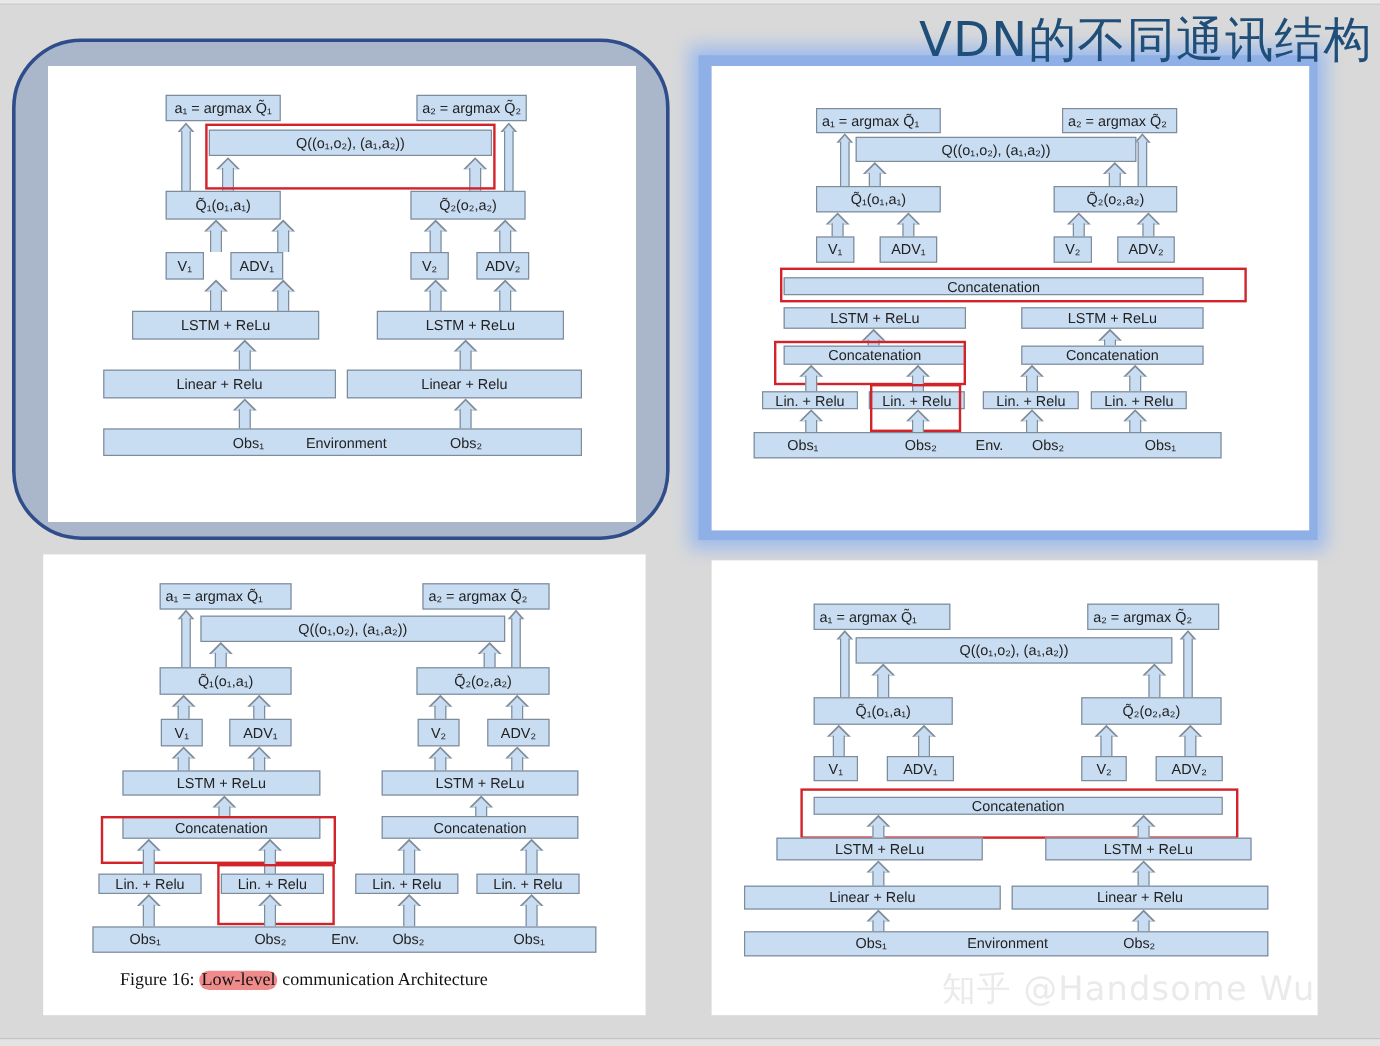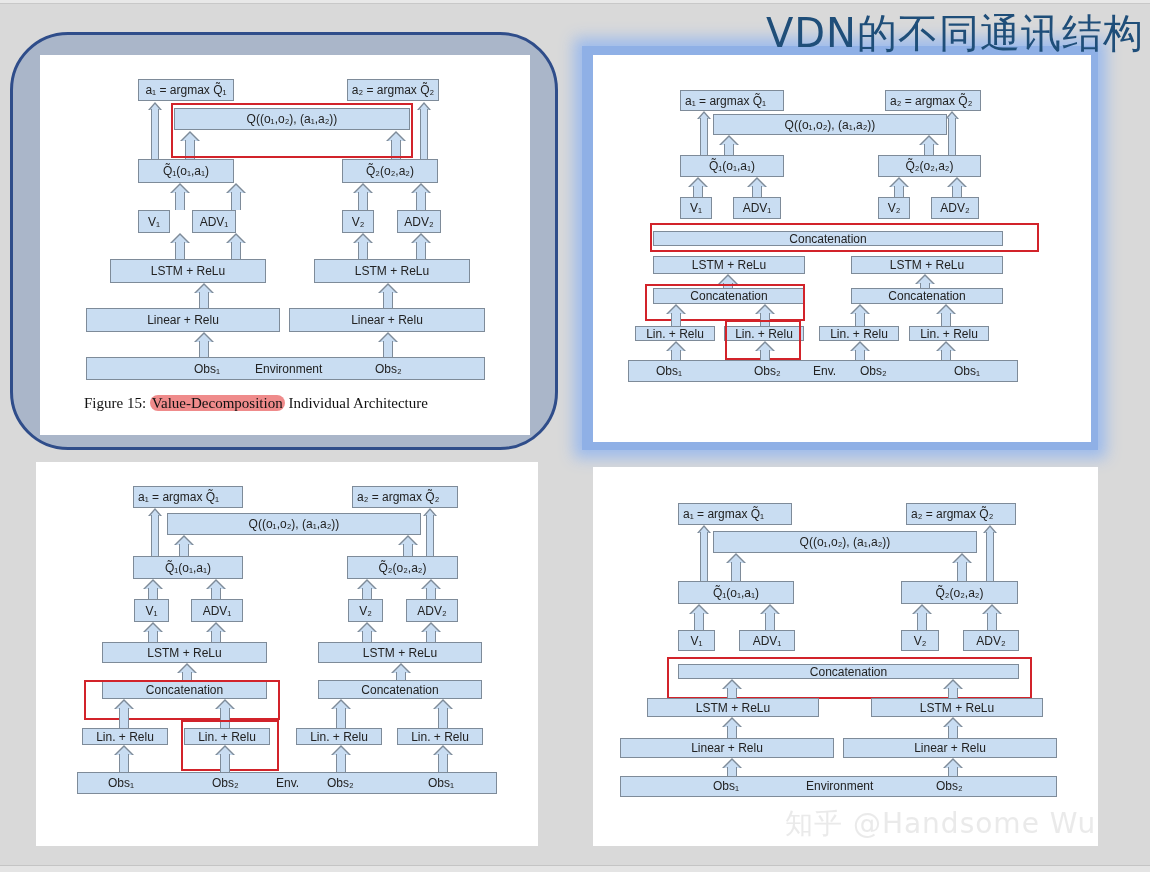--- a/index.html
+++ b/index.html
@@ -109,23 +109,20 @@
       <div class="shaft"></div>
     </div>
   <div class="arrow" style="left:338px;top:277px;height:26px;">
       <div class="head"></div>
       <div class="shaft"></div>
     </div>
   <div class="box" style="left:46px;top:302px;width:399px;height:23px;"></div>
   <div class="env-label" style="left:154px;top:307px;">Obs₁</div>
   <div class="env-label" style="left:215px;top:307px;">Environment</div>
   <div class="env-label" style="left:335px;top:307px;">Obs₂</div>
-  <div class="caption" style="left:44px;top:340px;">
-    <span>Figure 15: </span><span class="mark">Value-Decomposition</span><span> Individual Architecture</span>
-  </div>
 </div>
 
 <div class="hl-glow"></div>
 <div class="panel" style="left:593px;top:55px;width:498px;height:387px;">
   <div class="box left" style="left:87px;top:35px;width:104px;height:21px;">a₁ = argmax Q̃₁</div>
   <div class="box left" style="left:292px;top:35px;width:96px;height:21px;">a₂ = argmax Q̃₂</div>
   <div class="arrow tall" style="left:104px;top:56px;height:50px;">
       <div class="head"></div>
       <div class="shaft"></div>
     </div>
@@ -331,20 +328,23 @@
   <div class="arrow" style="left:397px;top:283px;height:27px;">
       <div class="head"></div>
       <div class="shaft"></div>
     </div>
   <div class="box" style="left:41px;top:310px;width:420px;height:22px;"></div>
   <div class="env-label" style="left:72px;top:314px;">Obs₁</div>
   <div class="env-label" style="left:176px;top:314px;">Obs₂</div>
   <div class="env-label" style="left:240px;top:314px;">Env.</div>
   <div class="env-label" style="left:291px;top:314px;">Obs₂</div>
   <div class="env-label" style="left:392px;top:314px;">Obs₁</div>
+  <div class="caption" style="left:64px;top:347px;">
+    <span>Figure 16: </span><span class="mark">Low-level</span><span> communication Architecture</span>
+  </div>
 </div>
 
 <div class="panel" style="left:593px;top:467px;width:505px;height:379px;">
   <div class="box left" style="left:85px;top:36px;width:114px;height:22px;">a₁ = argmax Q̃₁</div>
   <div class="box left" style="left:313px;top:36px;width:110px;height:22px;">a₂ = argmax Q̃₂</div>
   <div class="arrow tall" style="left:104px;top:58px;height:64px;">
       <div class="head"></div>
       <div class="shaft"></div>
     </div>
   <div class="arrow tall" style="left:390px;top:58px;height:64px;">

